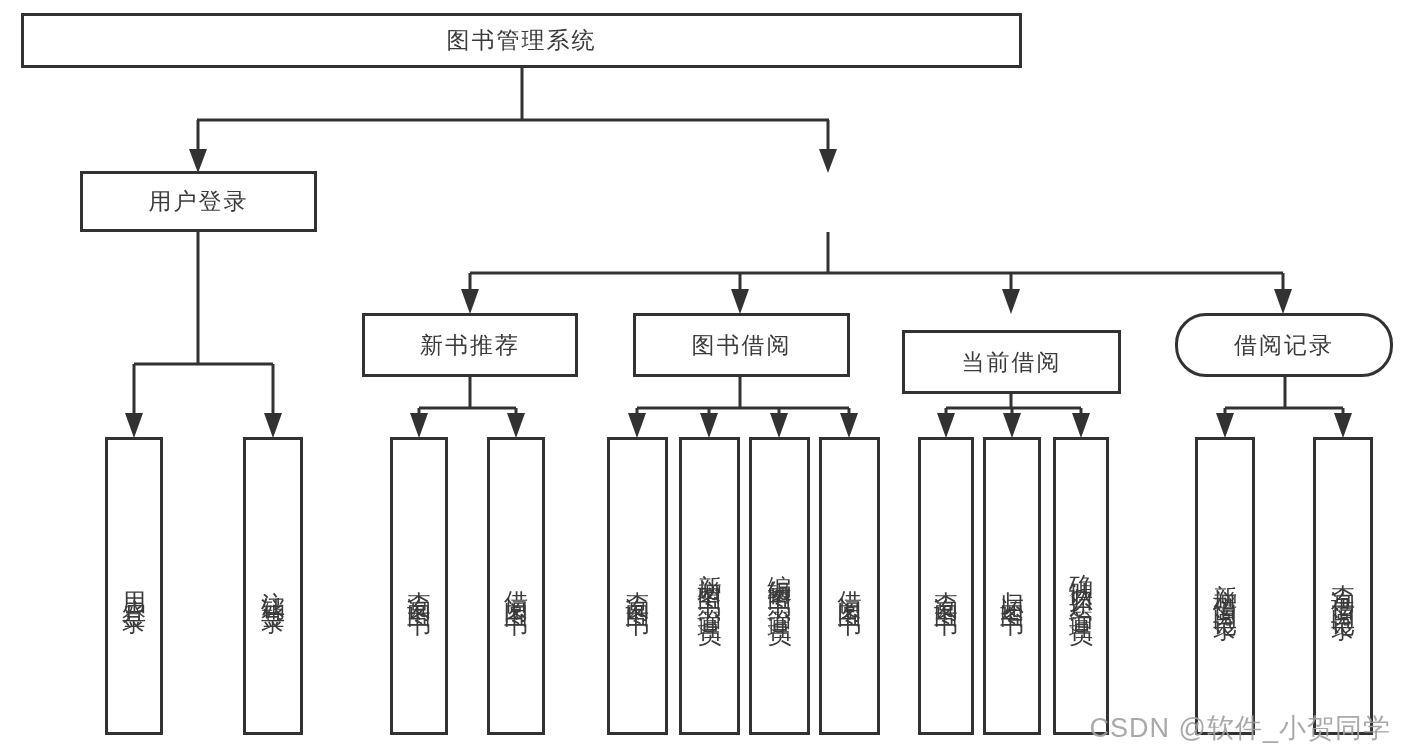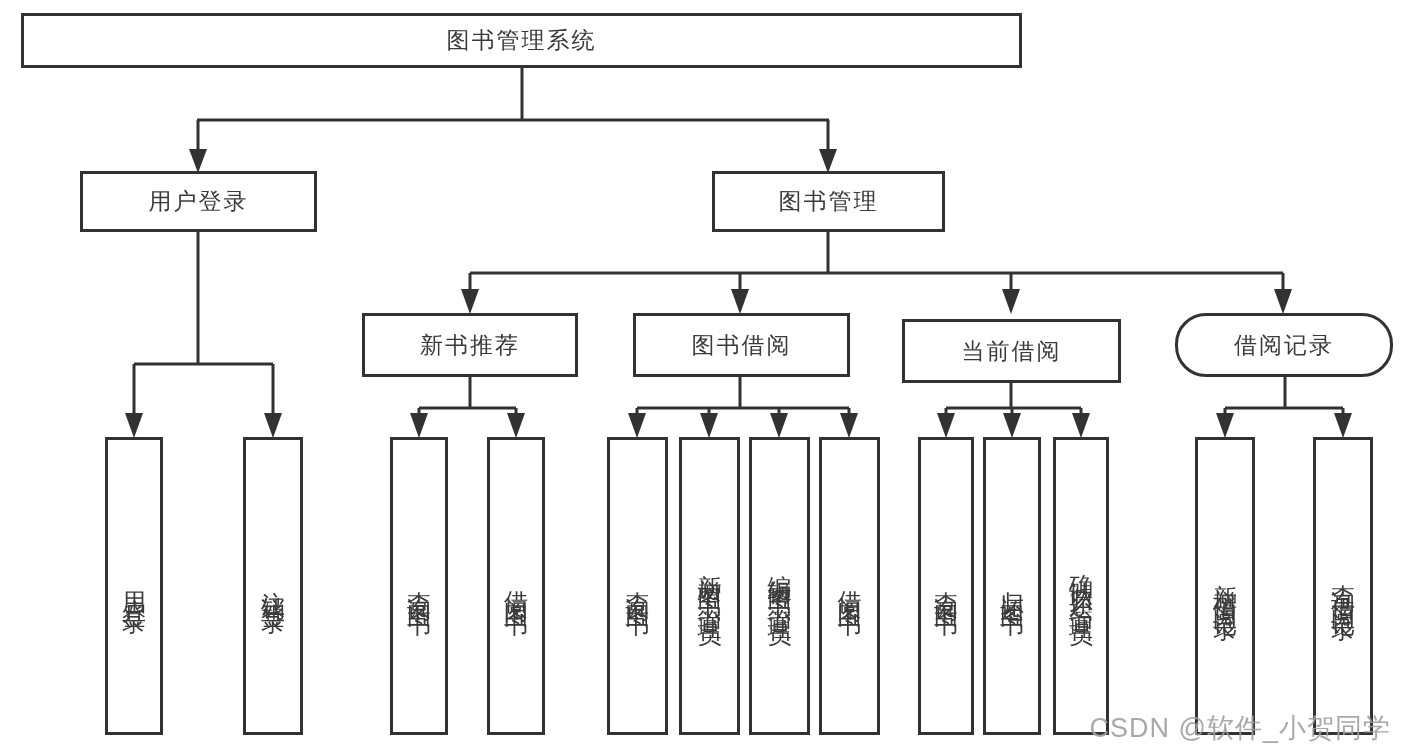--- a/index.html
+++ b/index.html
@@ -117,25 +117,24 @@
     <g>
       <path d="M1285 377 V408 M1225 408 H1343 M1225 408 V415 M1343 408 V415"></path>
       <polygon points="1216,413 1234,413 1225,438"></polygon>
       <polygon points="1334,413 1352,413 1343,438"></polygon>
     </g>
   </svg>
 
   <div class="node h-node" style="left:21px; top:13px; width:1001px; height:55px;">图书管理系统</div>
 
   <div class="node h-node" style="left:80px; top:171px; width:237px; height:61px;">用户登录</div>
-  <div class="node h-node" style="left:712px; top:171px; width:233px; height:61px;">图书管理</div>
 
   <div class="node h-node" style="left:633px; top:313px; width:217px; height:64px;">图书借阅</div>
   <div class="node h-node" style="left:362px; top:313px; width:216px; height:64px;">新书推荐</div>
-  <div class="node h-node" style="left:902px; top:319px; width:219px; height:64px;text-align:center;">当前借阅</div>
+  <div class="node h-node" style="left:902px; top:330px; width:219px; height:64px;text-align:center;">当前借阅</div>
   <div class="node h-node" style="left:1175px; top:313px; width:218px; height:64px;border-radius:31px;">借阅记录</div>
 
   <div class="node v-node" style="left:105px; top:437px; width:58px; height:298px;">用户登录</div>
   <div class="node v-node" style="left:243px; top:437px; width:60px; height:298px;">注销登录</div>
 
   <div class="node v-node" style="left:390px; top:437px; width:58px; height:298px;">查询图书</div>
   <div class="node v-node" style="left:487px; top:437px; width:58px; height:298px;">借阅图书</div>
 
   <div class="node v-node" style="left:607px; top:437px; width:61px; height:298px;">查询图书</div>
   <div class="node v-node" style="left:679px; top:437px; width:61px; height:298px;">新增图书（管理员）</div>

